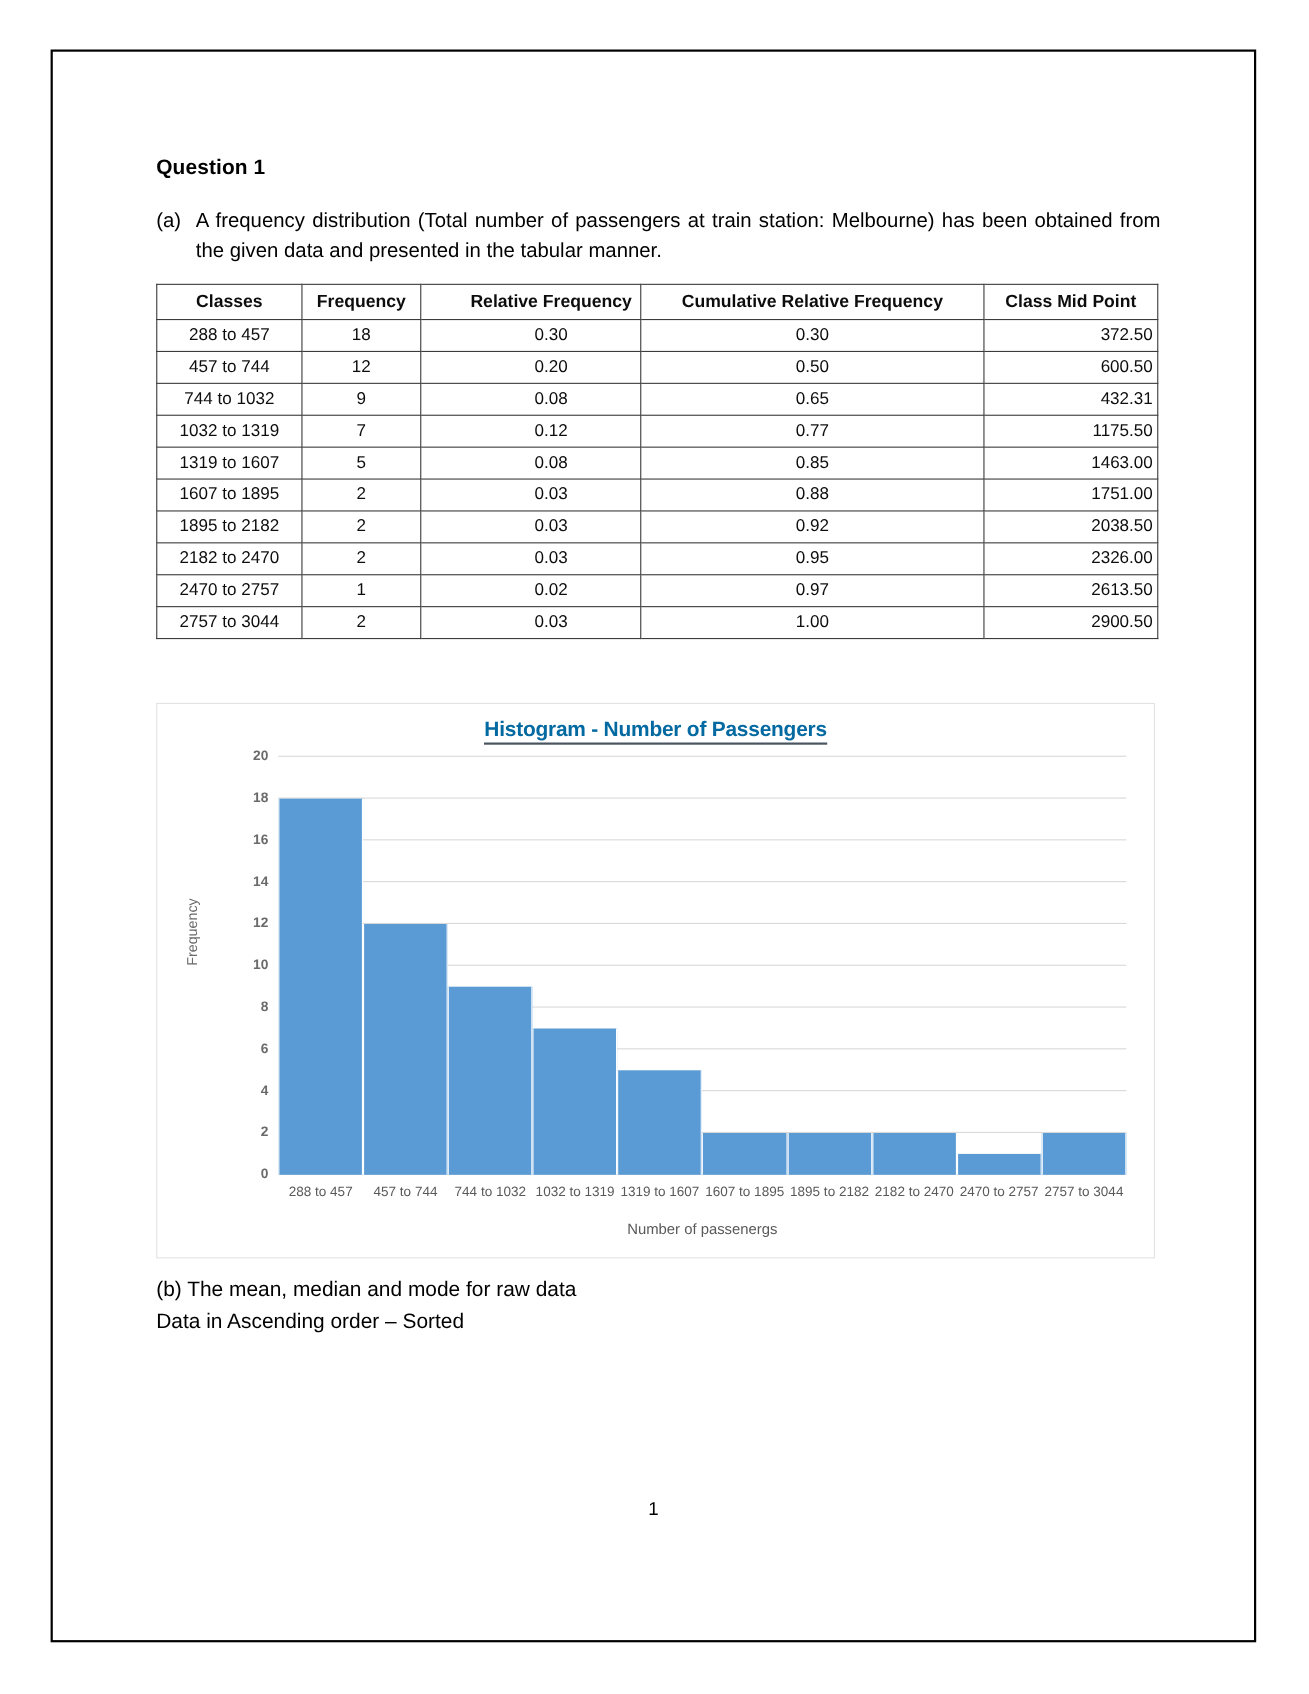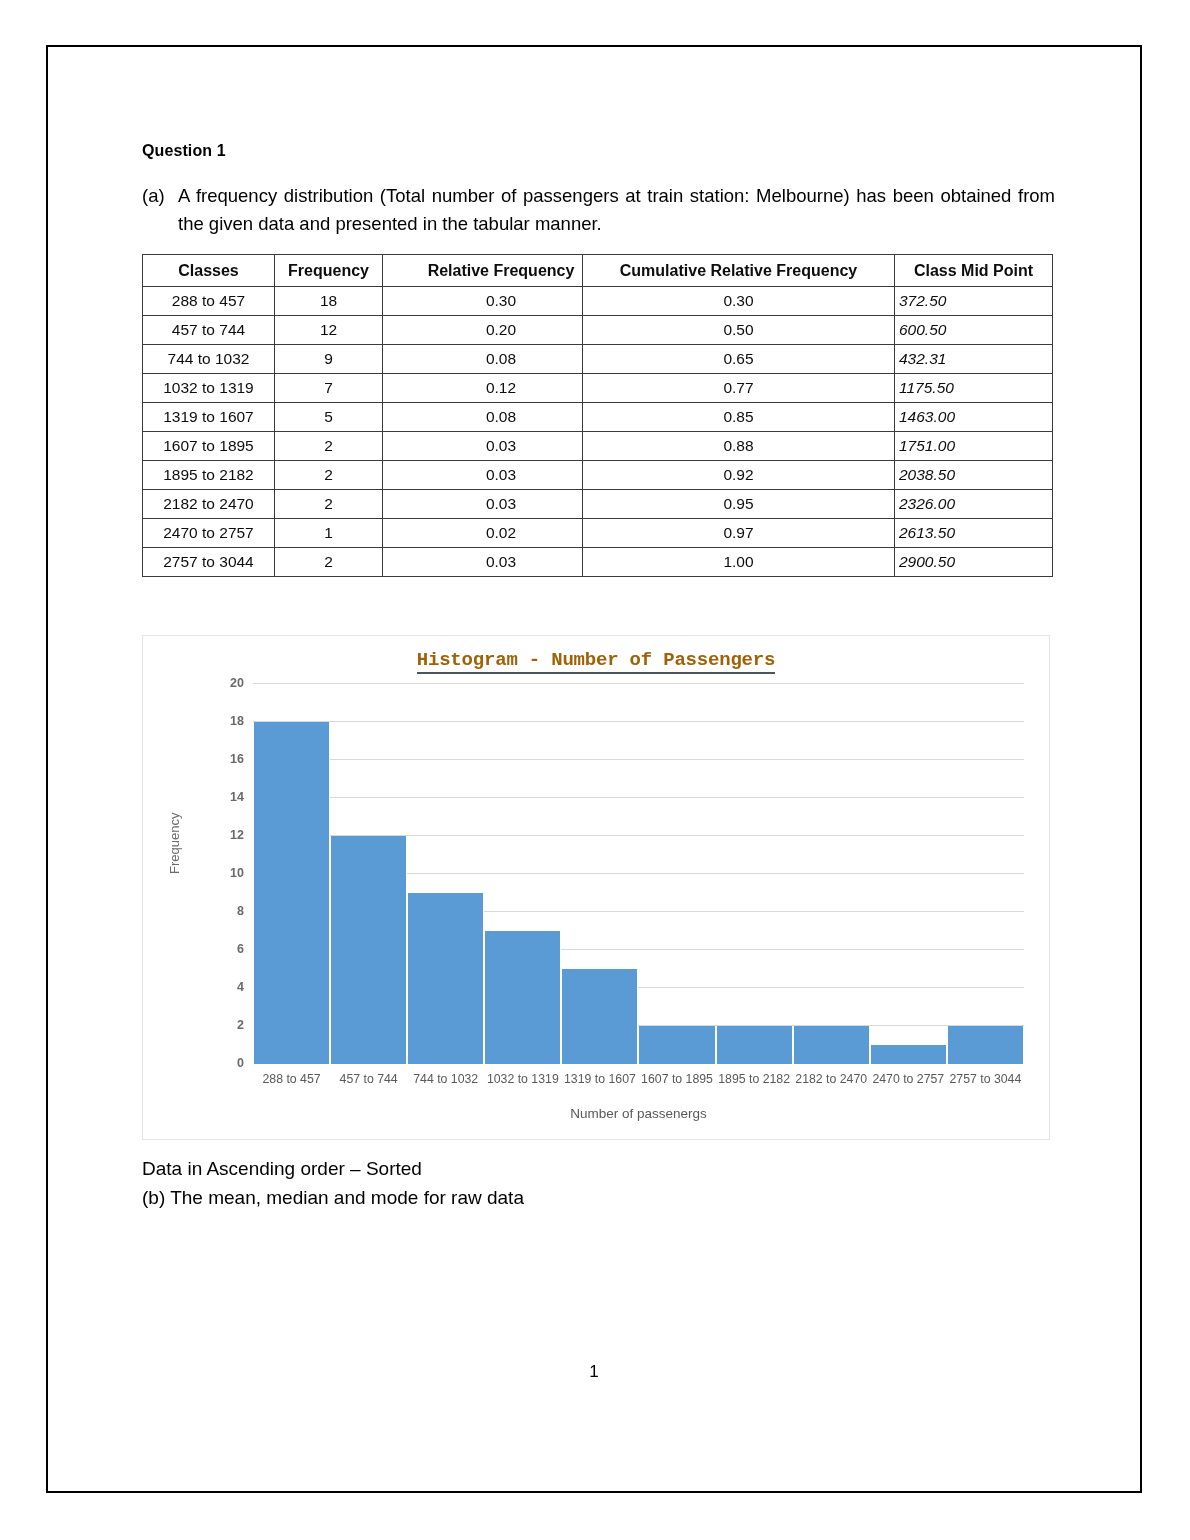--- a/index.html
+++ b/index.html
@@ -26,21 +26,21 @@
   .page-content {
     position: absolute;
     left: 92px;
     top: 95px;
     width: 915px;
   }
 
   
   .q-title {
     font-family: "Liberation Sans", sans-serif;
-    font-size: 16px;
+    font-size: 19px;
     font-weight: bold;
     color: #000;
     margin: 0 0 22px 2px;
     letter-spacing: 0.1px;
   }
 
   .para {
     position: relative;
     font-family: "Liberation Sans", sans-serif;
     font-size: 18.5px;
@@ -77,41 +77,41 @@
   .freq-table th {
     font-weight: bold;
     font-size: 16px;
     height: 32px;
   }
   .freq-table .c-class  { width: 132px; }
   .freq-table .c-freq   { width: 108px; }
   .freq-table .c-rel    { width: 200px; padding-left: 41px; }
   .freq-table .c-cum    { width: 312px; }
   .freq-table .c-mid    { width: 158px; }
-  .freq-table td.c-mid  { text-align: left; font-style: italic; }
+  .freq-table td.c-mid  { text-align: right; }
 
   
   .chart-wrap {
     position: relative;
     margin: 40px 0 0 2px;
     width: 908px;
     height: 505px;
     border: 1px solid #e3e3e3;
     background: #ffffff;
   }
   .chart-title {
     position: absolute;
     left: 0;
     right: 0;
     top: 13px;
     text-align: center;
-    font-family: Liberation Mono, monospace;
+    font-family: Liberation Sans, sans-serif;
     font-size: 19px;
     font-weight: bold;
-    color: #a16207;
+    color: #0369a1;
     letter-spacing: -0.2px;
   }
   .chart-title span {
     border-bottom: 2px solid #4a5560;
     padding-bottom: 1px;
   }
 
   .plot {
     position: absolute;
     left: 110px;
@@ -376,20 +376,20 @@
           <div class="xtick">1607 to 1895</div>
           <div class="xtick">1895 to 2182</div>
           <div class="xtick">2182 to 2470</div>
           <div class="xtick">2470 to 2757</div>
           <div class="xtick">2757 to 3044</div>
         </div>
       <div class="xlabel">Number  of passenergs</div>
     </div>
 
     <div class="closing">
+      <div>(b) The mean, median and mode for raw data</div>
       <div>Data in Ascending order – Sorted</div>
-      <div>(b) The mean, median and mode for raw data</div>
     </div>
 
   </div>
 
   <div class="page-number">1</div>
 </div>
 
 </body></html>

